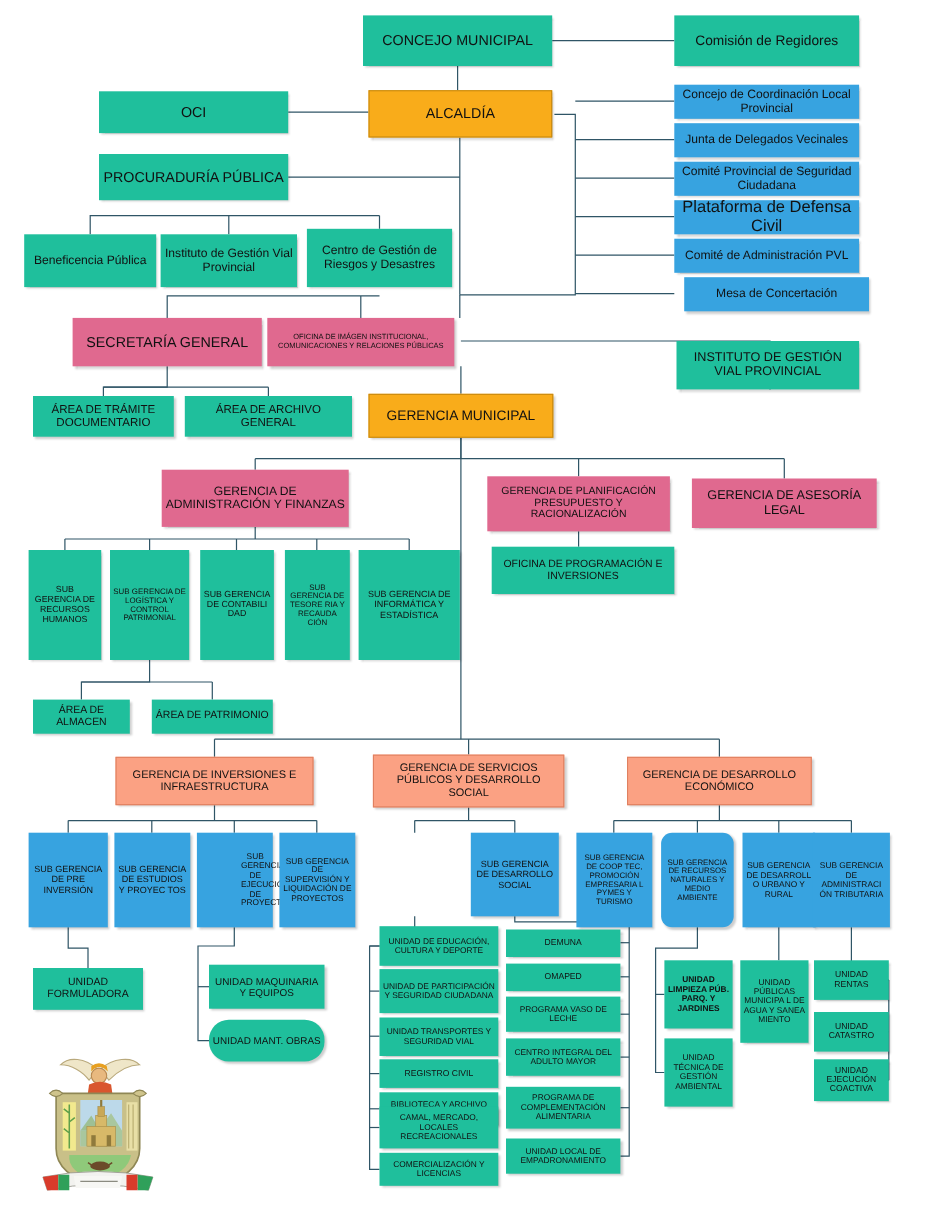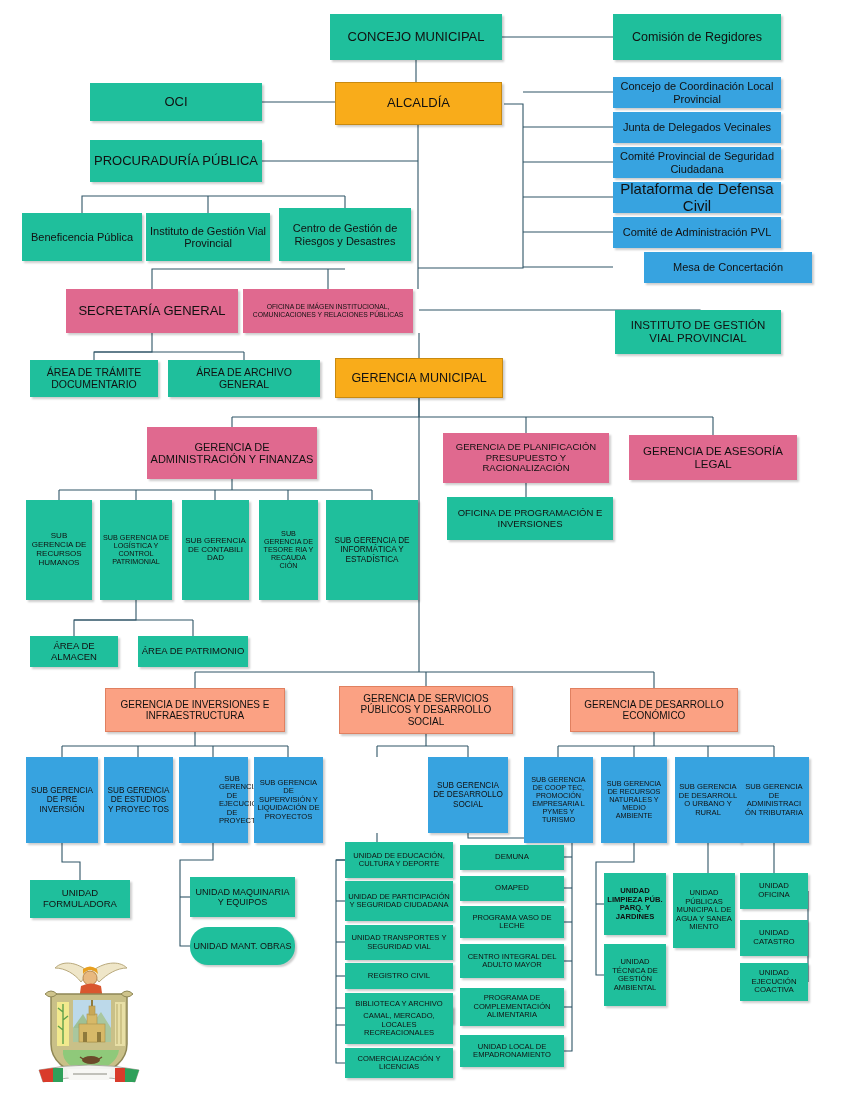--- a/index.html
+++ b/index.html
@@ -208,21 +208,21 @@
     </div>
     <div class="node c-blue" style="left: 613px; top: 147px; width: 168px; height: 31px; font-size: 11px;">
       <span>Comité Provincial de Seguridad Ciudadana</span>
     </div>
     <div class="node c-blue" style="left: 613px; top: 182px; width: 168px; height: 31px; font-size: 15px;">
       <span>Plataforma de Defensa Civil</span>
     </div>
     <div class="node c-blue" style="left: 613px; top: 217px; width: 168px; height: 31px; font-size: 11px;">
       <span>Comité de Administración PVL</span>
     </div>
-    <div class="node c-blue" style="left: 644px; top: 252px; width: 168px; height: 31px; font-size: 11px;">
+    <div class="node c-blue" style="left: 622px; top: 252px; width: 168px; height: 31px; font-size: 11px;">
       <span>Mesa de Concertación</span>
     </div>
     <div class="node c-green" style="left: 22px; top: 213px; width: 120px; height: 48px; font-size: 11px;">
       <span>Beneficencia Pública</span>
     </div>
     <div class="node c-green" style="left: 146px; top: 213px; width: 124px; height: 48px; font-size: 11px;">
       <span>Instituto de Gestión Vial Provincial</span>
     </div>
     <div class="node c-green" style="left: 279px; top: 208px; width: 132px; height: 53px; font-size: 11px;">
       <span>Centro de Gestión de Riesgos y Desastres</span>
@@ -298,21 +298,21 @@
     </div>
     <div class="node c-blue" style="left: 254px; top: 757px; width: 69px; height: 86px; font-size: 7.6px;">
       <span>SUB GERENCIA DE SUPERVISIÓN Y LIQUIDACIÓN DE PROYECTOS</span>
     </div>
     <div class="node c-blue" style="left: 428px; top: 757px; width: 80px; height: 76px; font-size: 8.2px;">
       <span>SUB GERENCIA DE DESARROLLO SOCIAL</span>
     </div>
     <div class="node c-blue" style="left: 524px; top: 757px; width: 69px; height: 86px; font-size: 7.2px;">
       <span>SUB GERENCIA DE COOP TEC, PROMOCIÓN EMPRESARIA L PYMES Y TURISMO</span>
     </div>
-    <div class="node c-blue" style="left: 601px; top: 757px; width: 66px; height: 86px; font-size: 7.2px;">
+    <div class="node c-blue" style="left: 601px; top: 757px; width: 66px; height: 86px; font-size: 7.2px; border-radius: 10px;">
       <span>SUB GERENCIA DE RECURSOS NATURALES Y MEDIO AMBIENTE</span>
     </div>
     <div class="node c-blue" style="left: 675px; top: 757px; width: 66px; height: 86px; font-size: 7.6px;">
       <span>SUB GERENCIA DE DESARROLL O URBANO Y RURAL</span>
     </div>
     <div class="node c-blue" style="left: 739px; top: 757px; width: 70px; height: 86px; font-size: 7.6px;">
       <span>SUB GERENCIA DE ADMINISTRACI ÓN TRIBUTARIA</span>
     </div>
     <div class="node c-green" style="left: 30px; top: 880px; width: 100px; height: 38px; font-size: 9.5px;">
       <span>UNIDAD FORMULADORA</span>
@@ -365,21 +365,21 @@
     <div class="node c-green" style="left: 604px; top: 873px; width: 62px; height: 62px; font-size: 7.6px; font-weight: bold;">
       <span>UNIDAD LIMPIEZA PÚB. PARQ. Y JARDINES</span>
     </div>
     <div class="node c-green" style="left: 604px; top: 944px; width: 62px; height: 62px; font-size: 7.6px;">
       <span>UNIDAD TÉCNICA DE GESTIÓN AMBIENTAL</span>
     </div>
     <div class="node c-green" style="left: 673px; top: 873px; width: 62px; height: 75px; font-size: 7.6px;">
       <span>UNIDAD PÚBLICAS MUNICIPA L DE AGUA Y SANEA MIENTO</span>
     </div>
     <div class="node c-green" style="left: 740px; top: 873px; width: 68px; height: 36px; font-size: 7.8px;">
-      <span>UNIDAD OFICINA</span>
+      <span>UNIDAD RENTAS</span>
     </div>
     <div class="node c-green" style="left: 740px; top: 920px; width: 68px; height: 36px; font-size: 7.8px;">
       <span>UNIDAD CATASTRO</span>
     </div>
     <div class="node c-green" style="left: 740px; top: 963px; width: 68px; height: 38px; font-size: 7.8px;">
       <span>UNIDAD EJECUCIÓN COACTIVA</span>
     </div>
   </div>
 
 </body></html>

